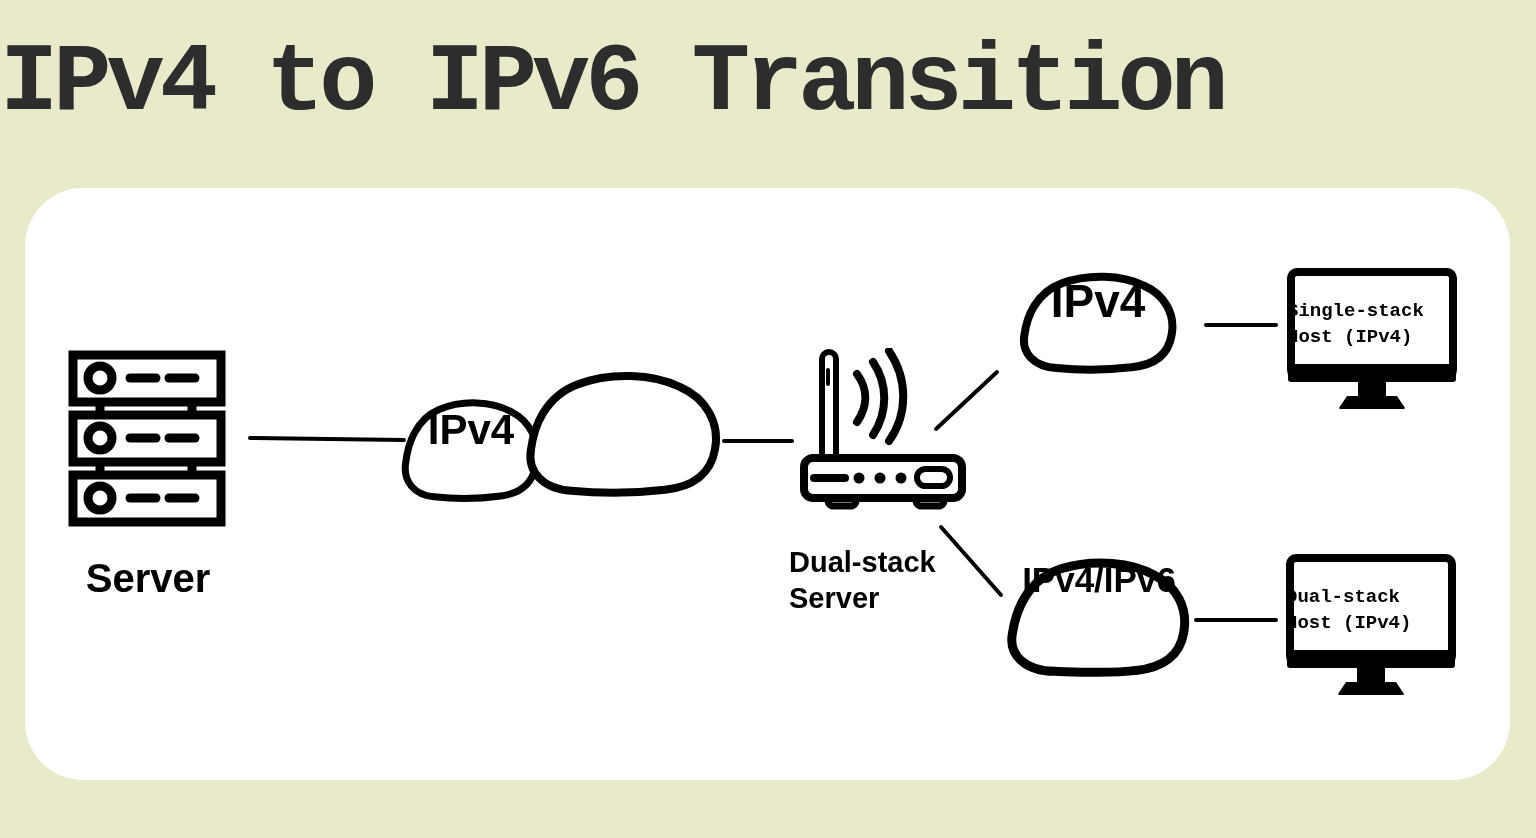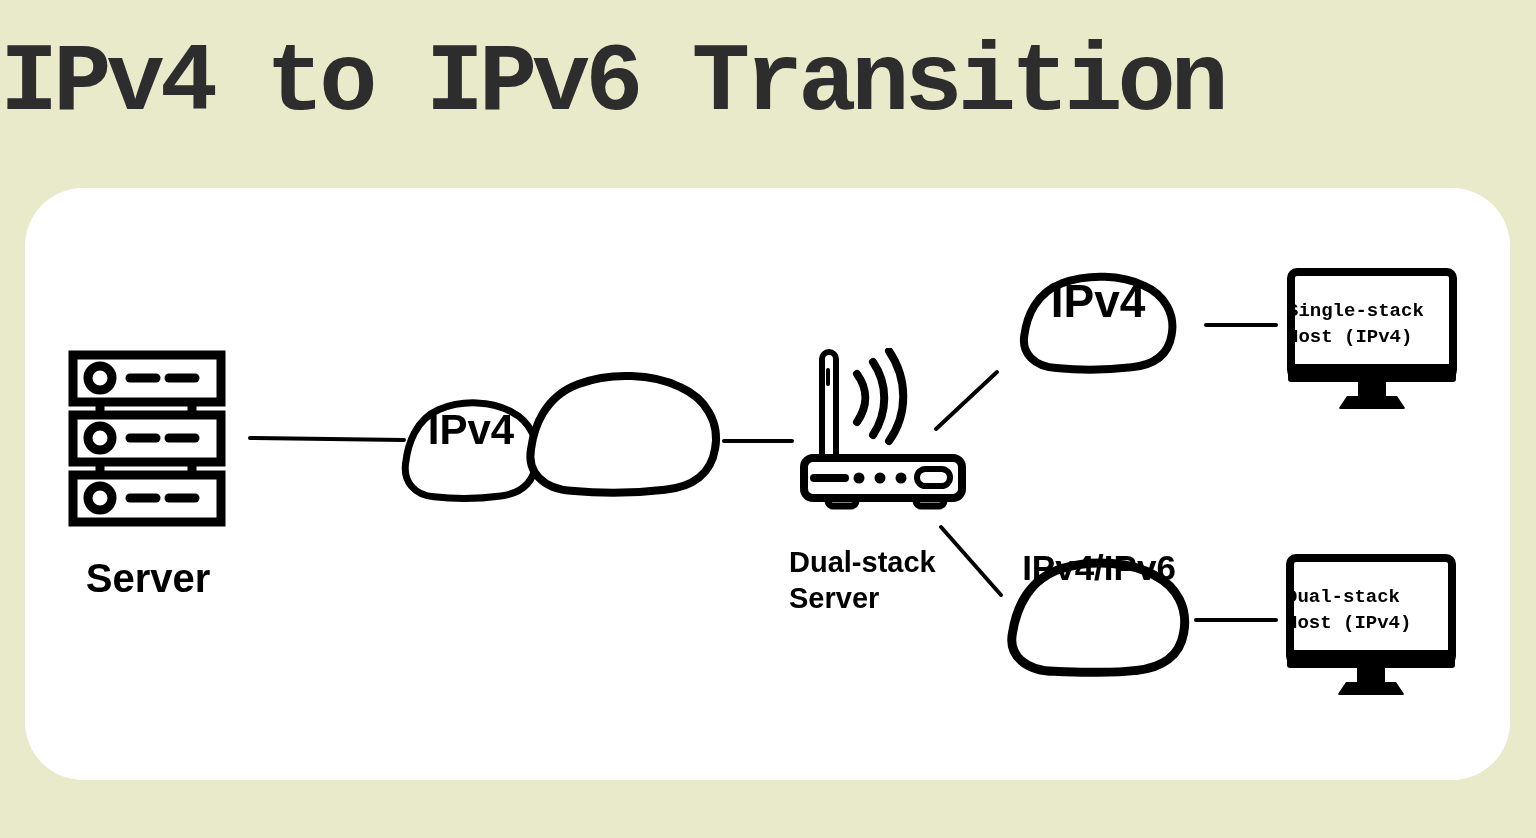--- a/index.html
+++ b/index.html
@@ -61,21 +61,21 @@
     font-weight: 700;
     text-align: center;
     color: var(--ink);
   }
 
   .server-label   { left: 48px;  top: 556px; width: 200px; height: 44px; font-size: 40px; }
 
   .cloud-label-ipv4-left  { left: 400px; top: 406px; width: 142px; height: 100px; font-size: 42px; }
   .cloud-label-ipv6       { left: 523px; top: 370px; width: 200px; height: 132px; font-size: 42px; }
   .cloud-label-ipv4-right { left: 1018px; top: 274px; width: 160px; height: 102px; font-size: 46px; }
-  .cloud-label-ipv4-ipv6  { left: 1006px; top: 548px; width: 186px; height: 120px; font-size: 35px; }
+  .cloud-label-ipv4-ipv6  { left: 1006px; top: 560px; width: 186px; height: 120px; font-size: 35px; }
 
   .router-label {
     left: 789px; top: 544px; width: 190px; height: 72px;
     flex-direction: column;
     font-size: 29px; line-height: 36px;
   }
 
   .host-label {
     flex-direction: column;
     width: 170px; height: 100px;

